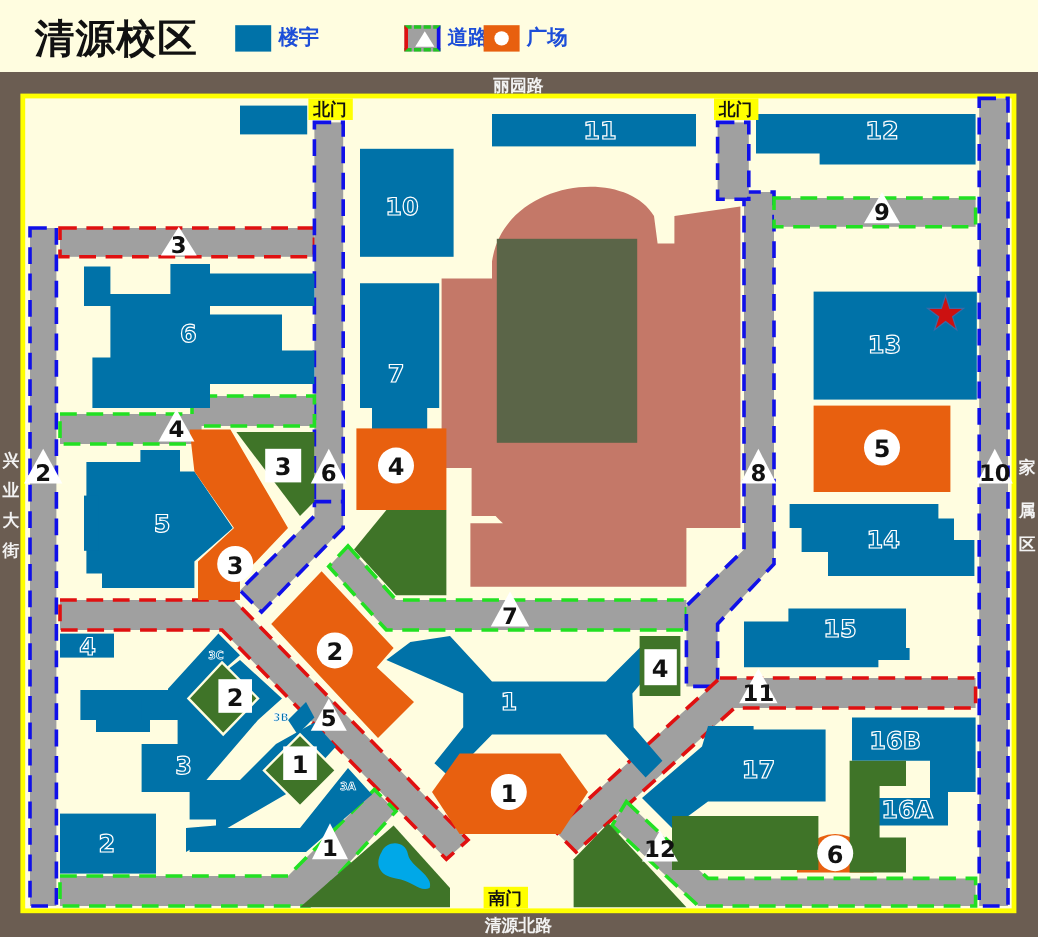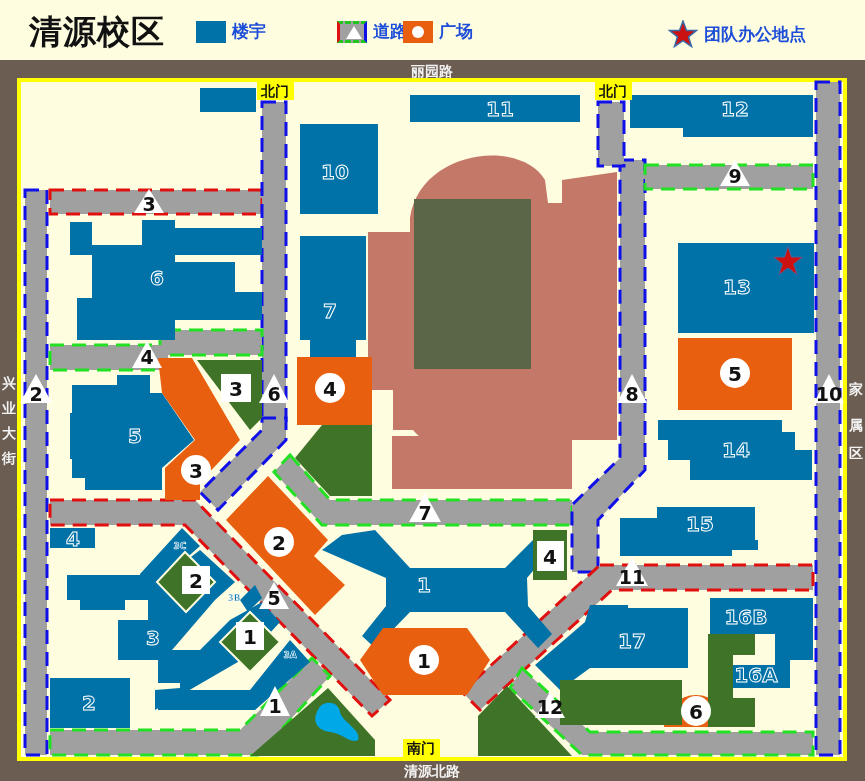--- a/index.html
+++ b/index.html
@@ -27,26 +27,20 @@
     <span class="sw sw-bld"></span>
     <span>楼宇</span>
   </div>
   <div class="legend" style="left:288px;margin-left:36px;">
     <span class="sw sw-road"></span>
     <span>道路</span>
   </div>
   <div class="legend" style="left:390px;">
     <span class="sw sw-plaza"></span>
     <span>广场</span>
-  </div>
-  <div class="legend" style="left:655px;">
-    <svg width="30" height="28" viewBox="0 0 30 28">
-      <polygon points="15,1 18.5,10.5 28.5,10.5 20.5,16.8 23.5,26.5 15,20.6 6.5,26.5 9.5,16.8 1.5,10.5 11.5,10.5" fill="#cc1111" stroke="#3a6aa8" stroke-width="1.5"></polygon>
-    </svg>
-    <span>团队办公地点</span>
   </div>
 </div>
 
 <svg id="map" width="865" height="721" viewBox="0 60 865 721">
 
   <rect x="0" y="60" width="865" height="721" fill="#6b5d52"></rect>
 
   <rect x="19" y="80" width="826" height="679" fill="#fffde0" stroke="#ffff00" stroke-width="4"></rect>
 
   <text x="432" y="76" fill="#f2f2f2" font-size="14" font-weight="bold" text-anchor="middle">丽园路</text>

